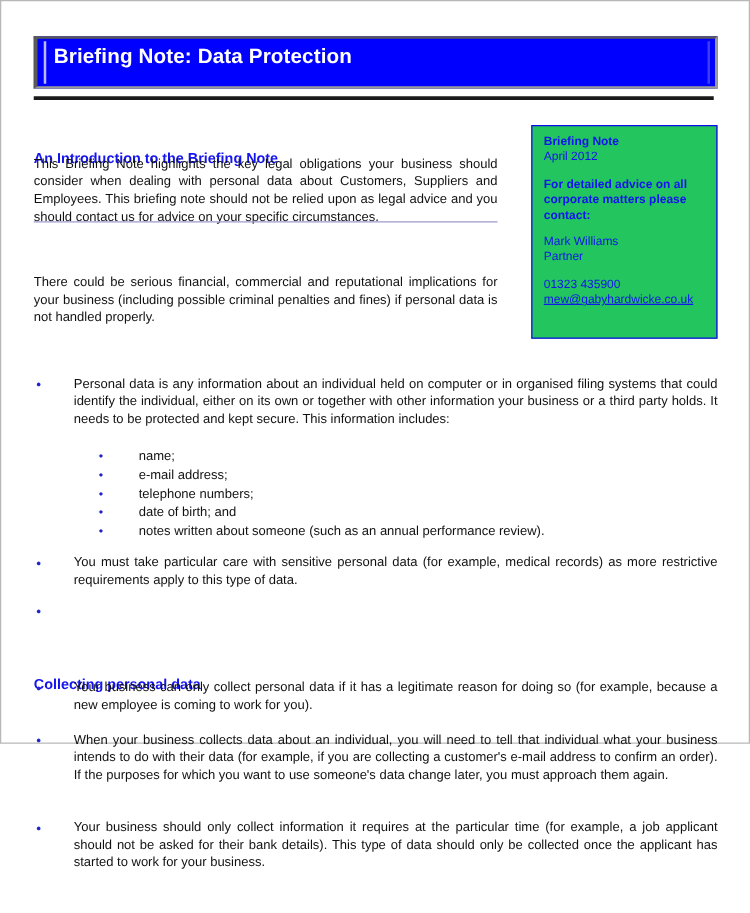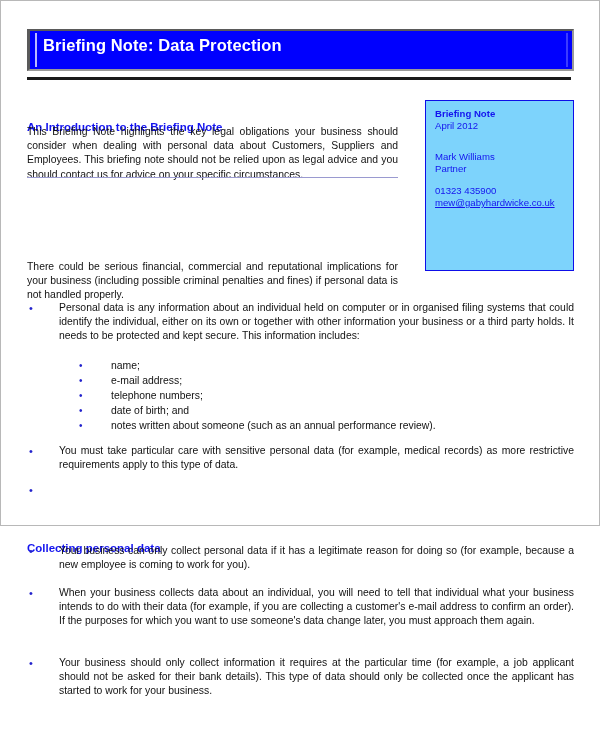--- a/index.html
+++ b/index.html
@@ -10,21 +10,21 @@
     width: 600px;
     height: 730px;
     background: #ffffff;
     font-family: "Liberation Sans", sans-serif;
     color: #000000;
     overflow: hidden;
   }
   .page {
     position: relative;
     width: 600px;
-    height: 526px;
+    height: 595px;
     box-sizing: border-box;
     border: 1px solid #b8b8b8;
     background: #ffffff;
   }
   .inner {
     position: absolute;
     left: 0;
     top: 0;
     width: 598px;
     height: 728px;
@@ -112,21 +112,21 @@
 
   
   .contact-box {
     position: absolute;
     left: 424px;
     top: 99px;
     width: 149px;
     height: 171px;
     box-sizing: border-box;
     border: 1.5px solid #0e0ee8;
-    background: #7dd3fc;
+    background: #22c55e;
   }
   .contact-inner {
     position: absolute;
     left: 9px;
     top: 7px;
     right: 6px;
     font-size: 9.6px;
     line-height: 12.4px;
     color: #1414ee;
   }
@@ -191,30 +191,31 @@
 
     <div class="sec-head" style="left:26px; top:96px;">An Introduction to the Briefing Note</div>
     <div class="para" style="left:26px; top:124px; width:371px;">This Briefing Note highlights the key legal obligations your business should consider when dealing with personal data about Customers, Suppliers and Employees. This briefing note should not be relied upon as legal advice and you should contact us for advice on your specific circumstances.</div>
     <div class="divider" style="left:26px; top:176px; width:371px;"></div>
 
     <div class="contact-box">
       <div class="contact-inner">
         <div class="cb-bold">Briefing Note</div>
         <div>April 2012</div>
         <div class="cb-gap"></div>
+        <div class="cb-bold">For detailed advice on all corporate matters please contact:</div>
         <div class="cb-gap"></div>
         <div>Mark Williams</div>
         <div>Partner</div>
         <div class="cb-gap"></div>
         <div>01323 435900</div>
         <div><span class="cb-email">mew@gabyhardwicke.co.uk</span></div>
       </div>
     </div>
 
-    <div class="para" style="left:26px; top:219px; width:371px;margin-top:40px;">There could be serious financial, commercial and reputational implications for your business (including possible criminal penalties and fines) if personal data is not handled properly.</div>
+    <div class="para" style="left:26px; top:219px; width:371px;">There could be serious financial, commercial and reputational implications for your business (including possible criminal penalties and fines) if personal data is not handled properly.</div>
 
 
     <div class="bullet" style="left:58px; top:300px; width:515px;">
       <span class="dot">•</span>
       <span>Personal data is any information about an individual held on computer or in organised filing systems that could identify the individual, either on its own or together with other information your business or a third party holds. It needs to be protected and kept secure. This information includes:</span>
     </div>
 
     <div class="subitem" style="left:110px; top:358px;">
       <span class="dot">•</span>
       <span>name;</span>

